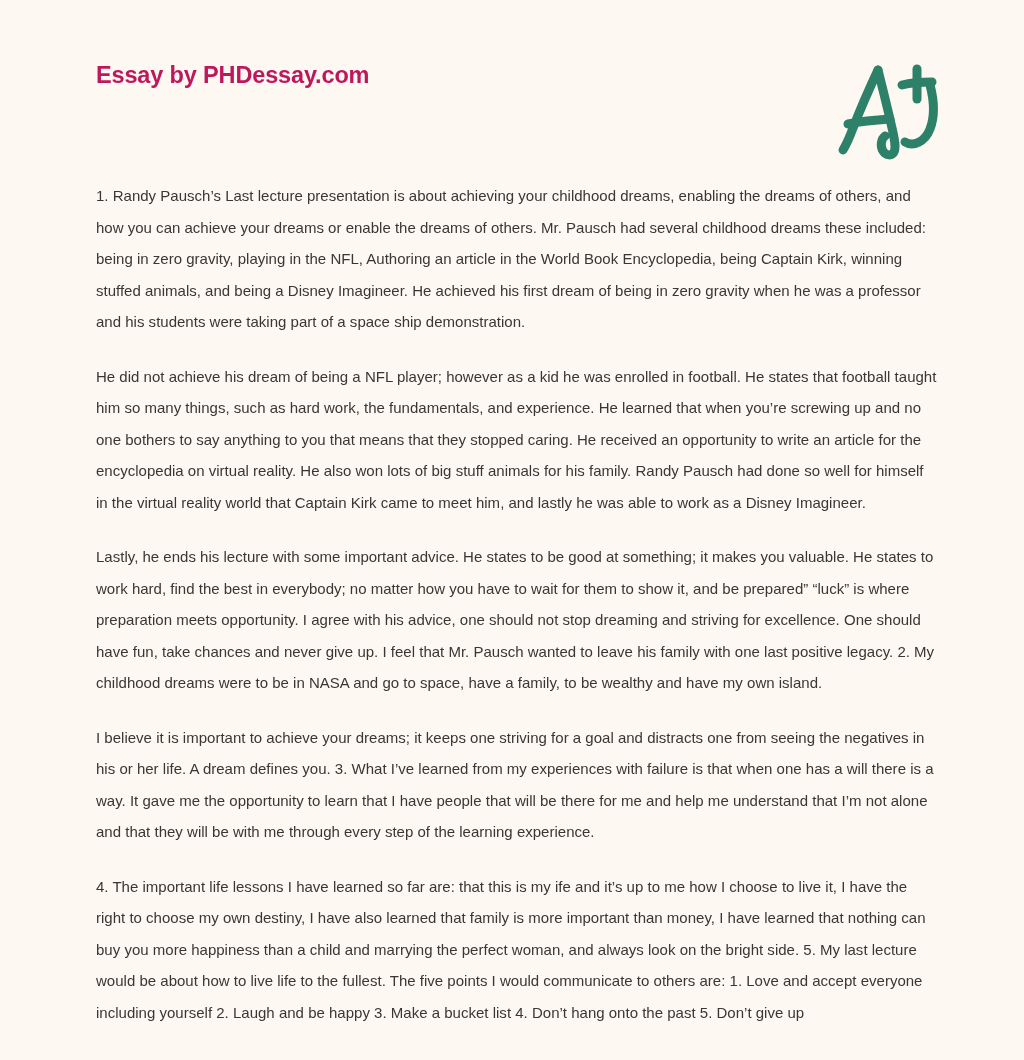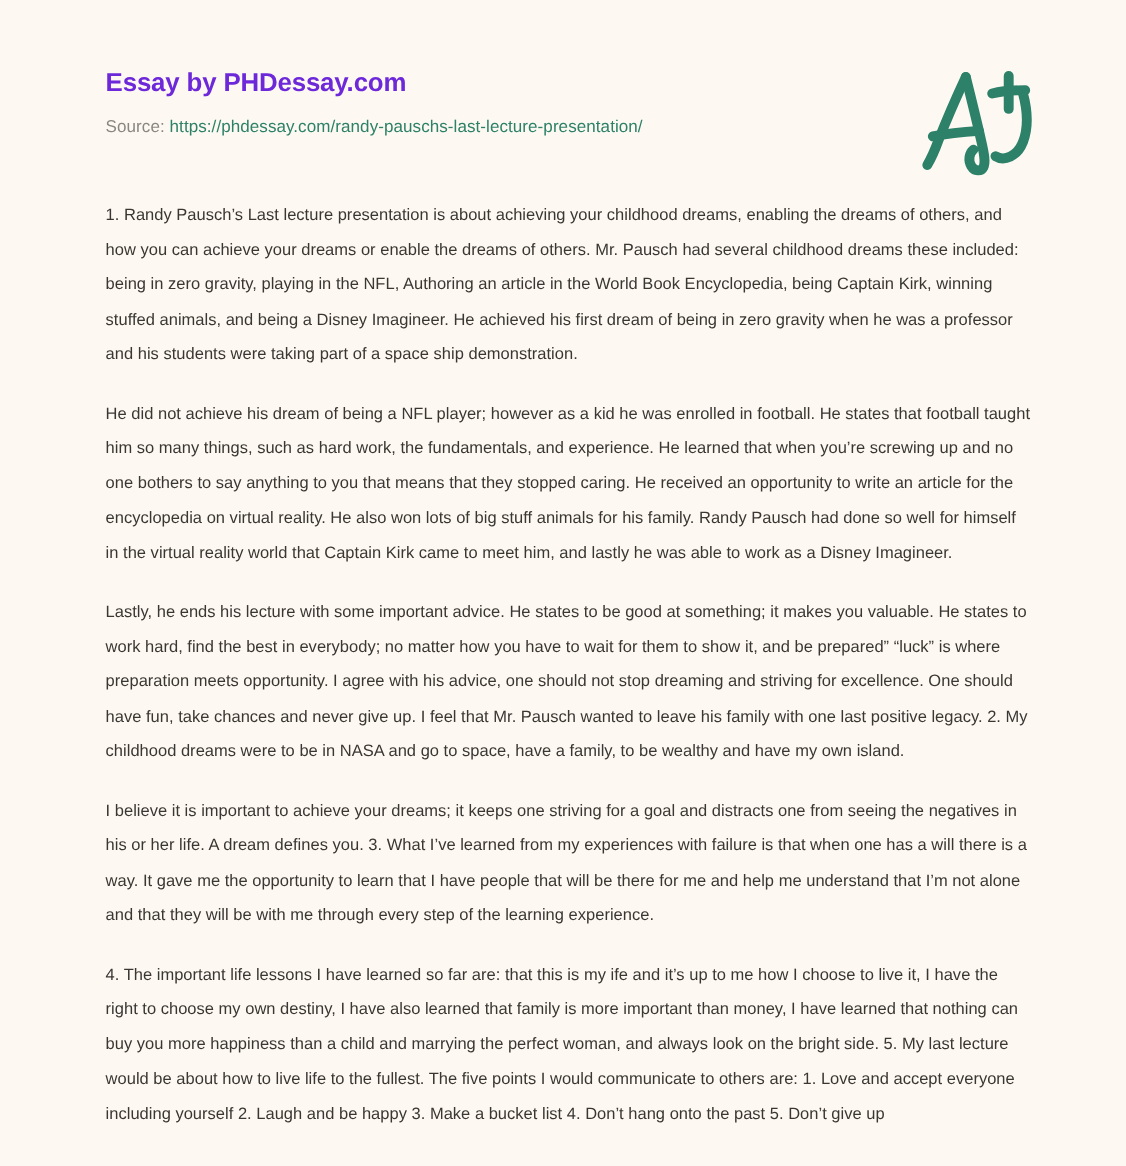--- a/index.html
+++ b/index.html
@@ -28,21 +28,21 @@
   .doc-header {
     position: relative;
     padding: 63px 0 0 96px;
     height: 150px;
     box-sizing: border-box;
   }
 
   .brand-line {
     font-size: 23.5px;
     font-weight: bold;
-    color: #6d28d9;
+    color: #be185d;
     letter-spacing: -0.15px;
     line-height: 1.1;
     margin: 0;
   }
 
   .source-line {
     margin: 18px 0 0 0;
     font-size: 15.5px;
     line-height: 1.2;
     color: #8a8782;
@@ -104,24 +104,20 @@
 </style>
 </head>
 <body>
 
 <div class="page">
 
   <div class="doc-header">
 
     <div class="brand-line">Essay by PHDessay.com</div>
 
-    <div class="source-line">
-      <span class="source-label">Source:</span>
-      <a class="source-url" href="#">https://phdessay.com/randy-pauschs-last-lecture-presentation/</a>
-    </div>
 
     <div class="logo-wrap">
       <svg viewBox="0 0 130 112" xmlns="http://www.w3.org/2000/svg">
         <g fill="none" stroke="#2e8169" stroke-linecap="round" stroke-linejoin="round">
 
           <path d="M56 18 C49 33, 38 58, 31 76 C27 87, 24 93, 21 98" stroke-width="9"></path>
 
           <path d="M56 18 C60 34, 66 58, 70 76 C73 89, 74 96, 72 100
                    C70 104, 64 104, 61 99 C58 94, 59 87, 63 84" stroke-width="9"></path>
 

